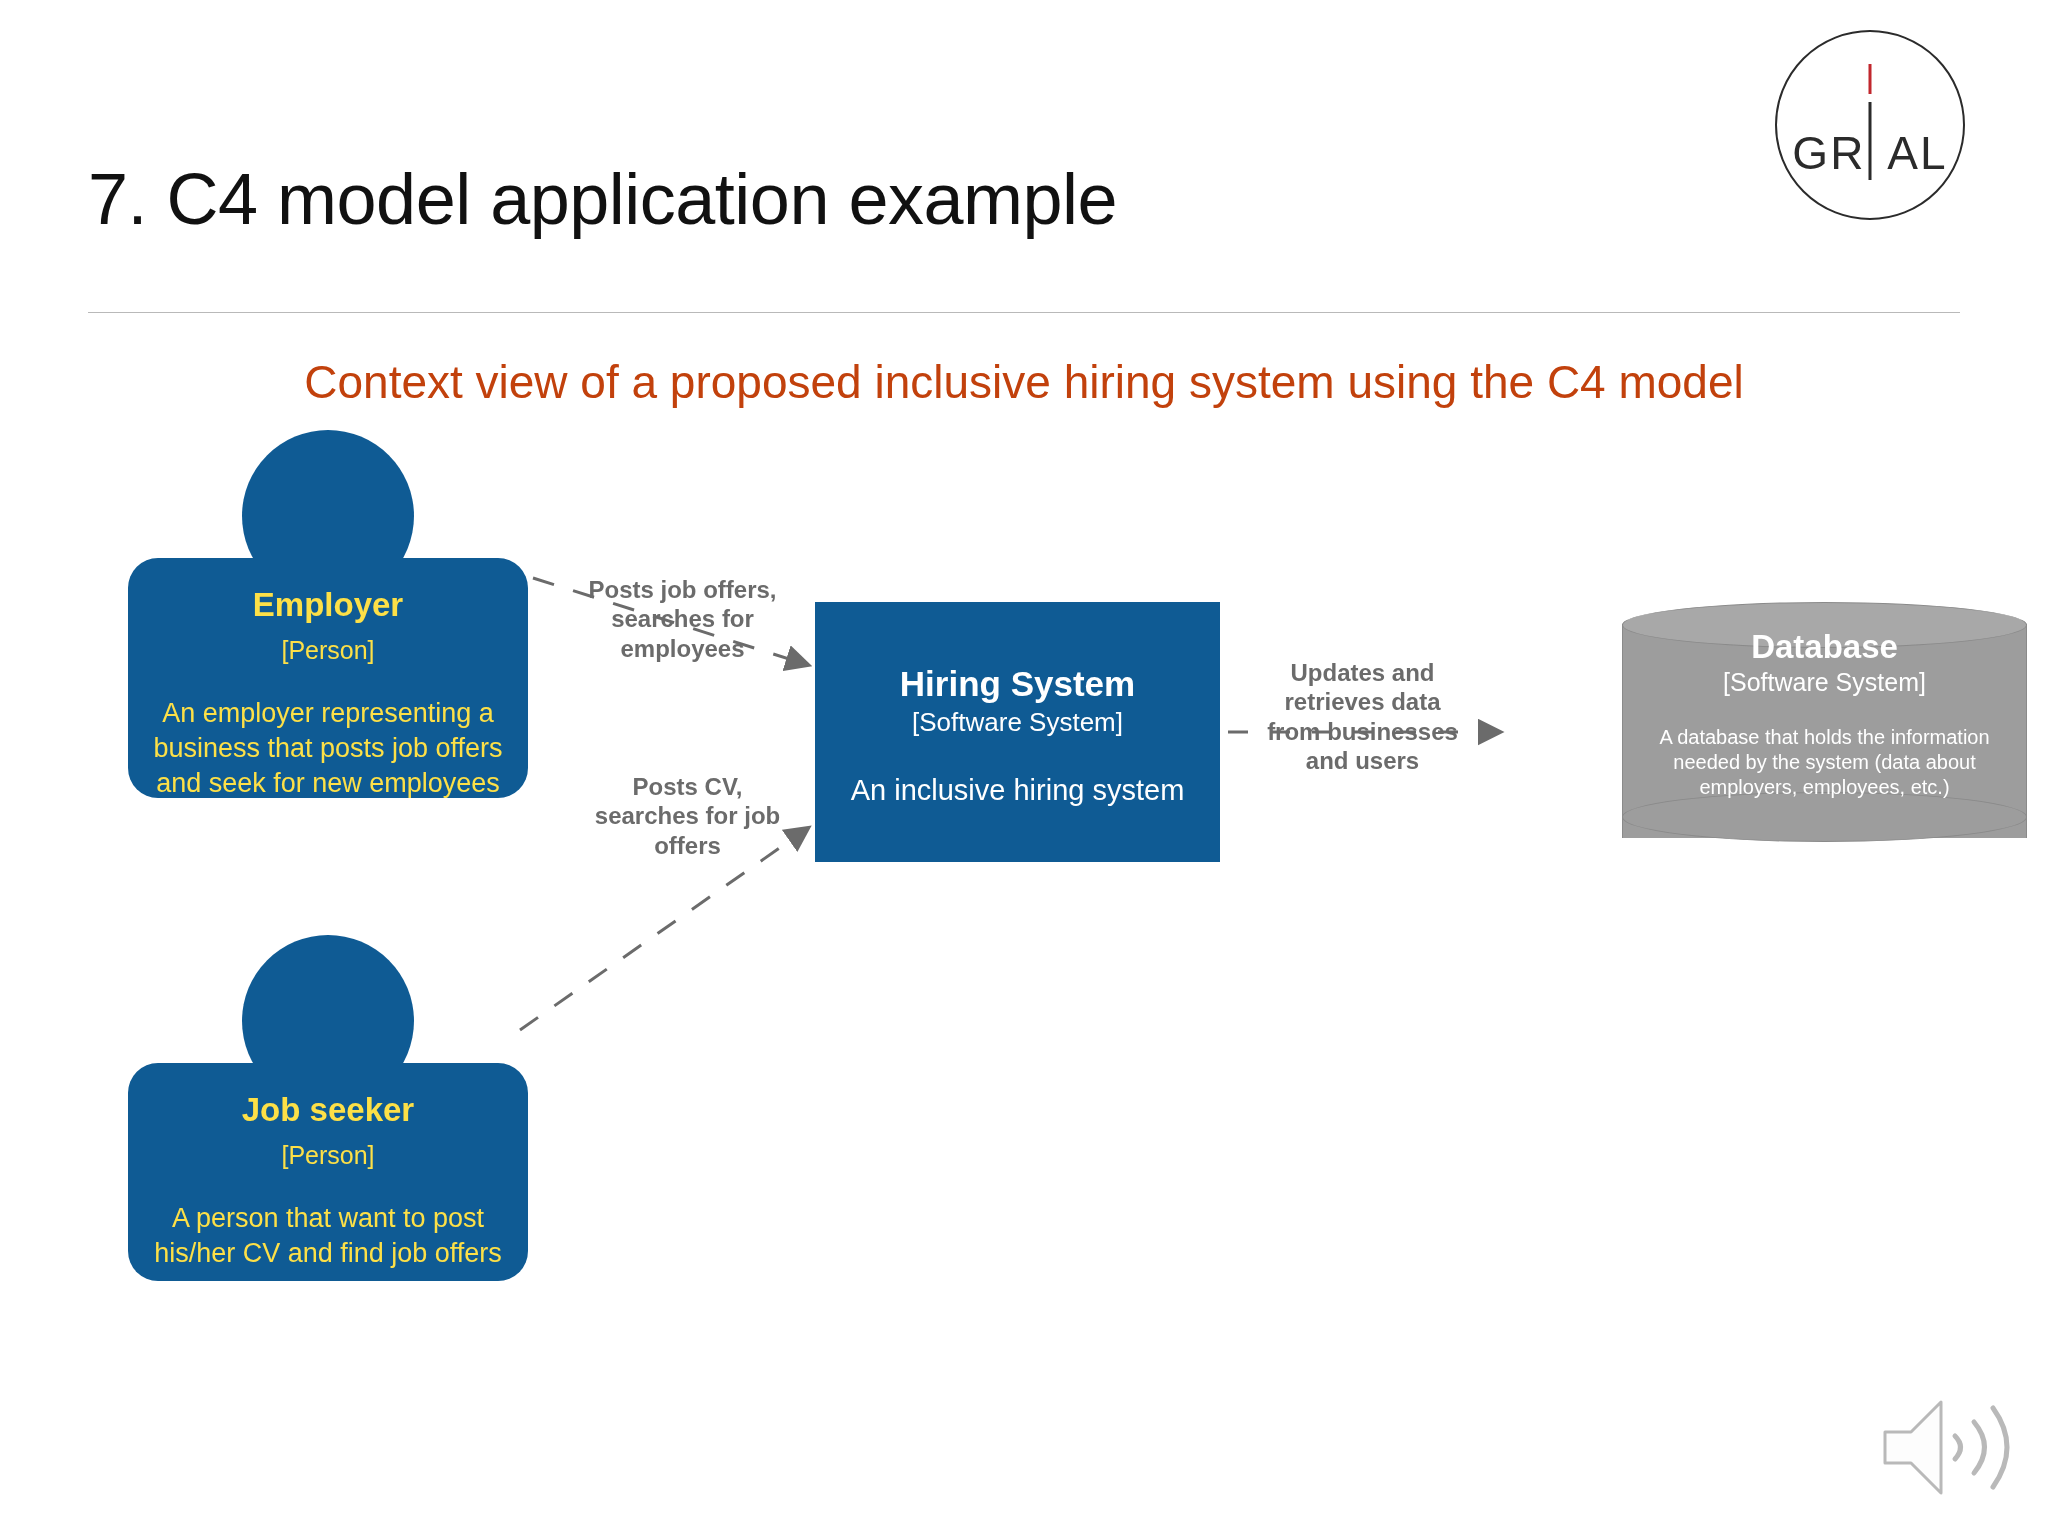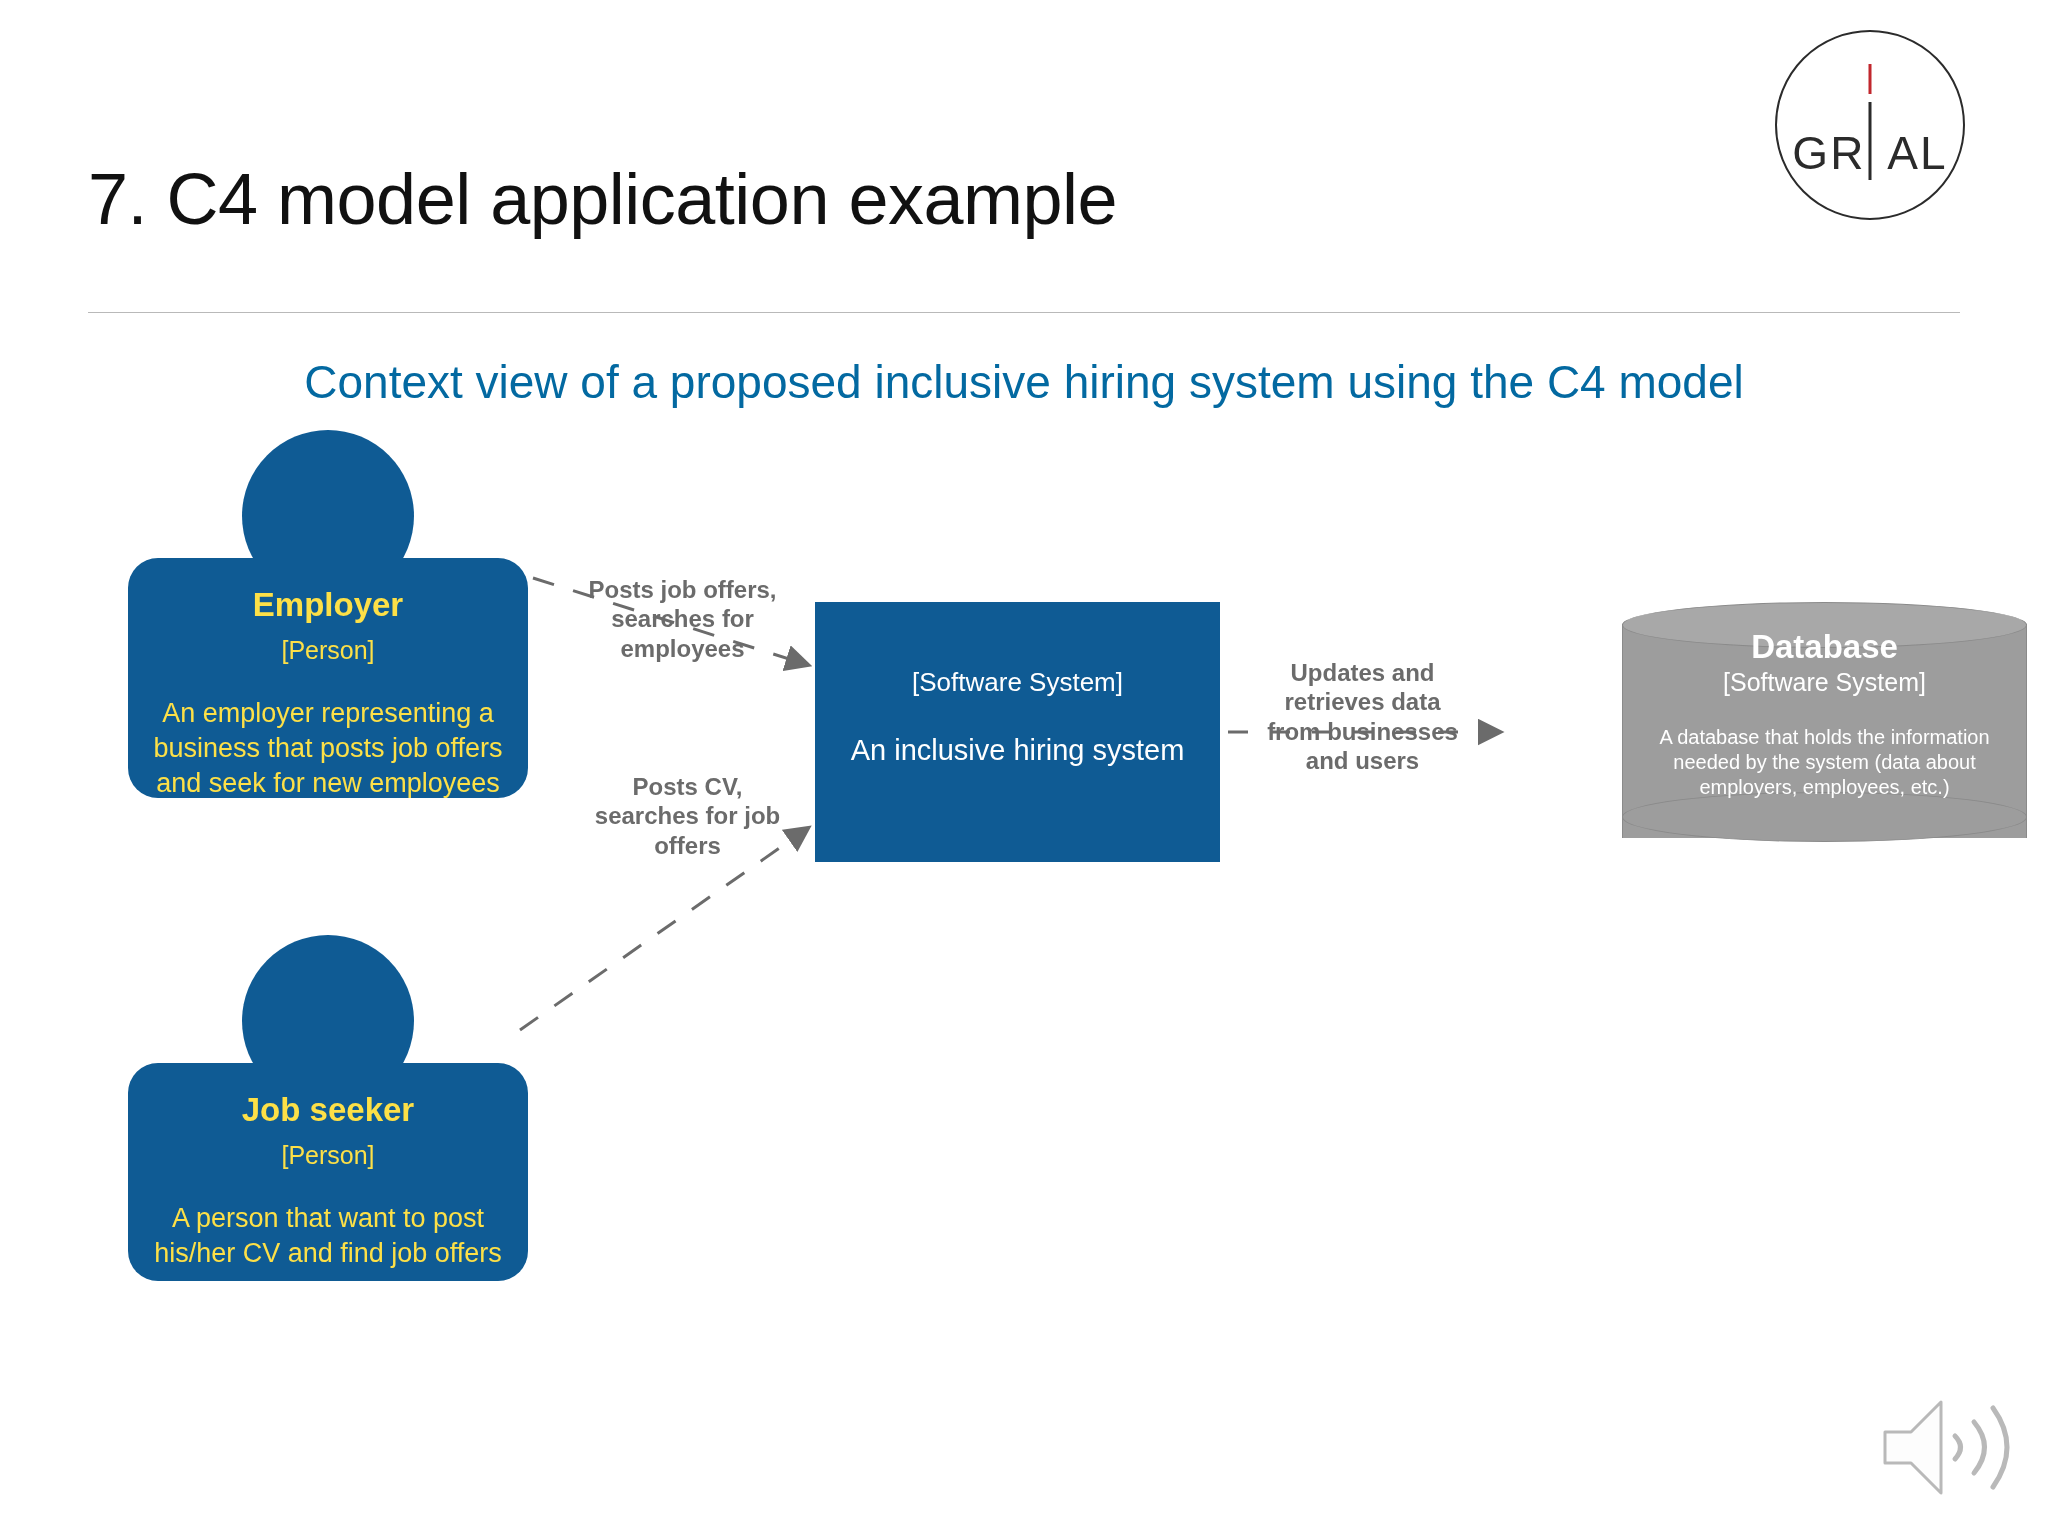--- a/index.html
+++ b/index.html
@@ -82,21 +82,21 @@
   }
 
   
   #subtitle {
     position: absolute;
     left: 0;
     top: 355px;
     width: 2048px;
     text-align: center;
     font-size: 46px;
-    color: #0369a1;
+    color: #c2410c;
     font-weight: 400;
   }
 
   
   #diagram {
     position: absolute;
     left: 0;
     top: 430px;
     width: 2048px;
     height: 1060px;
@@ -325,20 +325,21 @@
   <div class="person" id="jobseeker-actor">
     <div class="head"></div>
     <div class="body">
       <div class="name">Job seeker</div>
       <div class="type">[Person]</div>
       <div class="desc">A person that want to post his/her CV and find job offers</div>
     </div>
   </div>
 
   <div id="hiring-system">
+    <div class="name">Hiring System</div>
     <div class="type">[Software System]</div>
     <div class="desc">An inclusive hiring system</div>
   </div>
 
   <div id="database">
     <div class="cyl-body"></div>
     <div class="cyl-bottom"></div>
     <div class="cyl-top"></div>
     <div class="db-text">
       <div class="name">Database</div>

